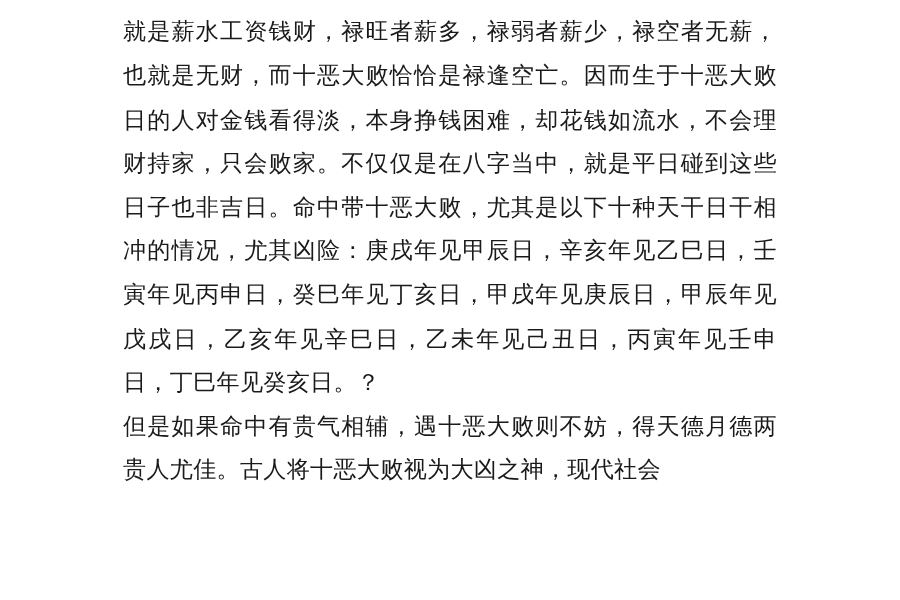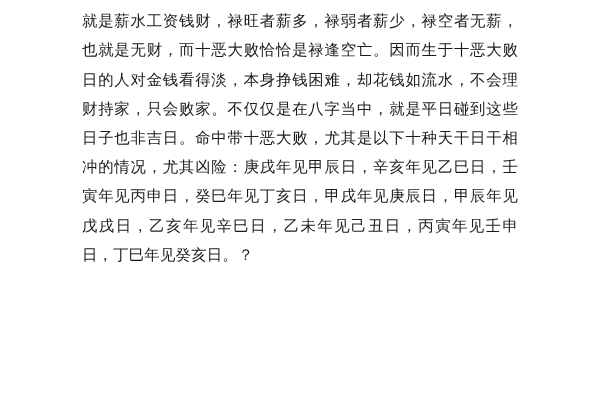--- a/index.html
+++ b/index.html
@@ -48,14 +48,15 @@
   .para.last {
     
   }
 </style>
 </head>
 <body>
 
 <div class="page">
   <div class="text-column">
     <p class="para clipped-top">十恶大败是指日干无禄，日支最是犯此空亡，且为禄的干禄，就是薪水工资钱财，禄旺者薪多，禄弱者薪少，禄空者无薪，也就是无财，而十恶大败恰恰是禄逢空亡。因而生于十恶大败日的人对金钱看得淡，本身挣钱困难，却花钱如流水，不会理财持家，只会败家。不仅仅是在八字当中，就是平日碰到这些日子也非吉日。命中带十恶大败，尤其是以下十种天干日干相冲的情况，尤其凶险：庚戌年见甲辰日，辛亥年见乙巳日，壬寅年见丙申日，癸巳年见丁亥日，甲戌年见庚辰日，甲辰年见戊戌日，乙亥年见辛巳日，乙未年见己丑日，丙寅年见壬申日，丁巳年见癸亥日。？</p>
+    <p class="para last">但是如果命中有贵气相辅，遇十恶大败则不妨，得天德月德两贵人尤佳。古人将十恶大败视为大凶之神，现代社会</p>
   </div>
 </div>
 
 </body></html>

